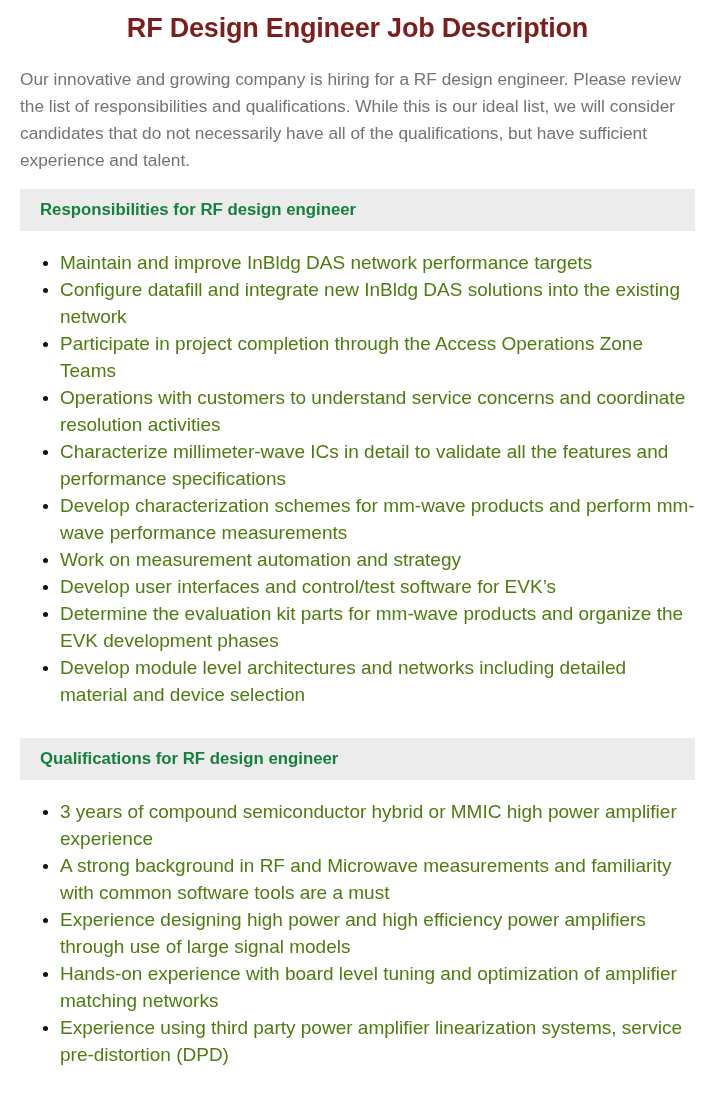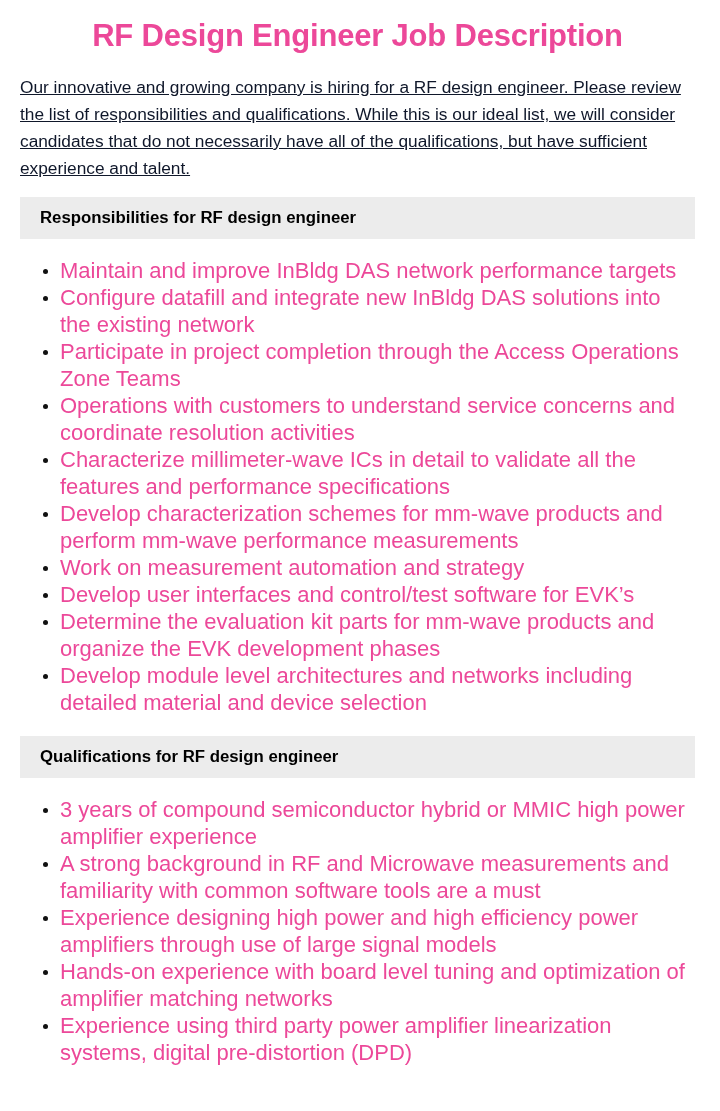--- a/index.html
+++ b/index.html
@@ -5,57 +5,56 @@
     html, body { margin: 0; padding: 0; background: #ffffff; }
     body {
       width: 720px;
       height: 1111px;
       overflow: hidden;
       font-family: "Liberation Sans", "DejaVu Sans", sans-serif;
       color: #111111;
     }
     .page { padding: 0 25px 0 20px; }
     h1 {
-      margin: 12px;
+      margin: 4px;
       padding-top: 4px;
       height: 40px;
       line-height: 40px;
       text-align: center;
-      font-size: 31px;
+      font-size: 27px;
       font-weight: bold;
-      color: #ec4899;
+      color: #7f1d1d;
       letter-spacing: -0.2px;
     }
     .intro {
       margin: 18px 0 0 0;
       font-size: 17.3px;
       line-height: 27px;
-      color: #0f172a;
-      text-decoration: underline;
+      color: #737373;
     }
     .section-header {
       background: #ececec;
       height: 42px;
       line-height: 42px;
       padding-left: 20px;
       font-size: 16.8px;
       font-weight: bold;
-      color: #000000;
+      color: #15803d;
       margin-top: 15px;
     }
     ul {
       margin: 18px 0 0 0;
       padding: 0 0 0 40px;
       list-style: none;
     }
     li {
       position: relative;
-      font-size: 22px;
+      font-size: 19px;
       line-height: 27px;
-      color: #ec4899;
+      color: #4d7c0f;
     }
     li::before {
       content: "";
       position: absolute;
       left: -17px;
       top: 12px;
       width: 5px;
       height: 5px;
       border-radius: 50%;
       background: #111;
@@ -75,21 +74,21 @@
     <li>Participate in project completion through the Access Operations Zone Teams</li>
     <li>Operations with customers to understand service concerns and coordinate resolution activities</li>
     <li>Characterize millimeter-wave ICs in detail to validate all the features and performance specifications</li>
     <li>Develop characterization schemes for mm-wave products and perform mm-wave performance measurements</li>
     <li>Work on measurement automation and strategy</li>
     <li>Develop user interfaces and control/test software for EVK’s</li>
     <li>Determine the evaluation kit parts for mm-wave products and organize the EVK development phases</li>
     <li>Develop module level architectures and networks including detailed material and device selection</li>
   </ul>
 
-  <div class="section-header" style="margin-top:20px">Qualifications for RF design engineer</div>
+  <div class="section-header" style="margin-top:30px">Qualifications for RF design engineer</div>
   <ul>
     <li>3 years of compound semiconductor hybrid or MMIC high power amplifier experience</li>
     <li>A strong background in RF and Microwave measurements and familiarity with common software tools are a must</li>
     <li>Experience designing high power and high efficiency power amplifiers through use of large signal models</li>
     <li>Hands-on experience with board level tuning and optimization of amplifier matching networks</li>
-    <li>Experience using third party power amplifier linearization systems, digital pre-distortion (DPD)</li>
+    <li>Experience using third party power amplifier linearization systems, service pre-distortion (DPD)</li>
   </ul>
 </div>
 
 </body></html>

